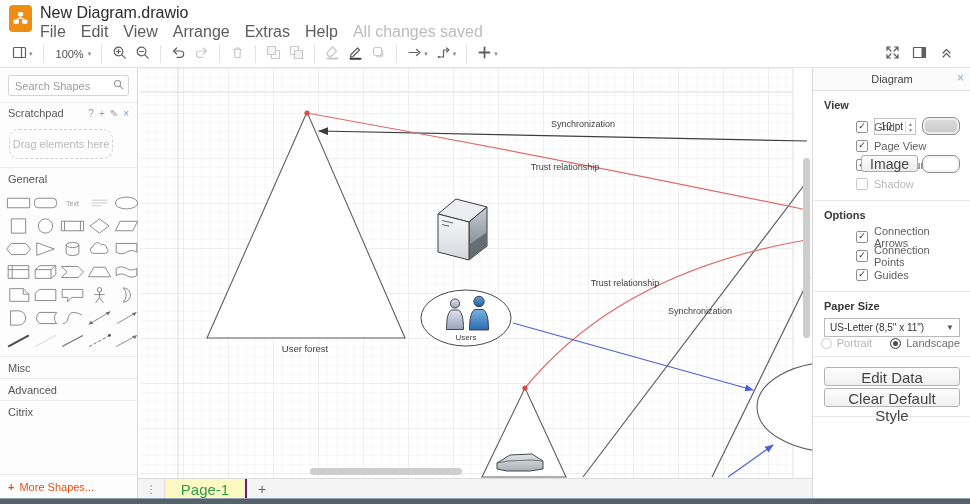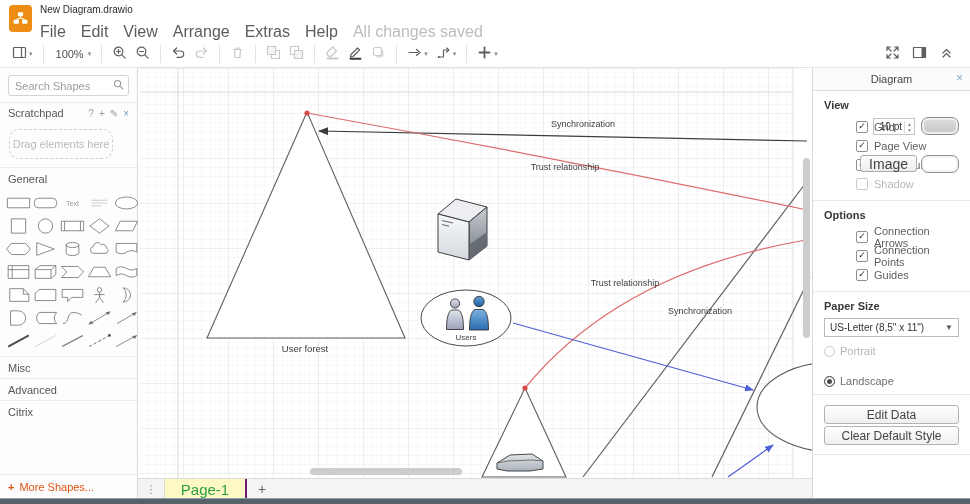--- a/index.html
+++ b/index.html
@@ -2,21 +2,21 @@
 <html><head>
 <meta charset="utf-8">
 <style>
   html,body{margin:0;padding:0;background:#e9e9e9;}
   .app{position:relative;width:970px;height:504px;background:#fff;overflow:hidden;
        font-family:"Liberation Sans",sans-serif;-webkit-font-smoothing:antialiased;}
   
   .hdr{height:40px;position:relative;background:#fff;}
   .logo{position:absolute;left:9px;top:5px;width:23px;height:27px;border-radius:4px;
         background:#ee8d13;display:flex;align-items:center;justify-content:center;}
-  .hdr-title{position:absolute;left:40px;top:4px;font-size:10px;color:#2b2b2b;}
+  .hdr-title{position:absolute;left:40px;top:4px;font-size:16px;color:#2b2b2b;}
   .menubar{position:absolute;left:40px;top:23px;display:flex;gap:15px;font-size:16px;color:#5c5c5c;}
   .menubar .mi{cursor:default;}
   .menubar .status{color:#bcbcbc;}
   
   .tbar{height:27px;border-bottom:1px solid #e3e3e3;display:flex;align-items:center;
         padding:0 8px;background:#fff;position:relative;}
   .tb-left{display:flex;align-items:center;flex:1;}
   .tb-right{display:flex;align-items:center;gap:4px;margin-right:4px;}
   .tbtn{display:inline-flex;align-items:center;gap:2px;padding:2px 4px;border-radius:2px;
         color:#5f5f5f;font-size:11px;cursor:pointer;}
@@ -84,29 +84,29 @@
           border-radius:7px;cursor:pointer;}
   .swatch.gray{background:linear-gradient(#dedede,#c7c7c7);box-shadow:inset 0 0 0 2px #efefef;}
   .swatch.white{background:#fff;box-shadow:inset 0 0 0 2px #f4f4f4;}
   .imgbtn{position:absolute;right:42px;top:0;height:15px;padding:0 8px;border:1px solid #ababab;
           border-radius:3px;background:linear-gradient(#fdfdfd,#ededed);font-size:14px;color:#444;
           display:flex;align-items:center;cursor:pointer;}
   .fp-select{width:100%;box-sizing:border-box;height:19px;border:1px solid #b9b9b9;background:#fff;
              display:flex;align-items:center;font-size:10px;color:#333;padding:0 5px;cursor:pointer;}
   .fp-select .v{flex:1;}
   .fp-select .caret{font-size:8px;color:#555;}
-  .radios{display:flex;justify-content:flex-end;gap:18px;margin-top:8px;color:#707070;flex-direction:column;}
+  .radios{display:flex;justify-content:flex-end;gap:18px;margin-top:0;color:#707070;}
   .radio{display:flex;align-items:center;gap:5px;cursor:pointer;}
   .rdot{width:9px;height:9px;border:1px solid #9a9a9a;border-radius:50%;background:#fff;flex:none;}
   .radio.sel .rdot{border-color:#555;box-shadow:inset 0 0 0 2px #fff;background:#4d4d4d;}
   .radio.dim{color:#b5b5b5;}
   .radio.dim .rdot{border-color:#cacaca;}
   .fp-btn{display:block;width:100%;box-sizing:border-box;height:19px;margin:2px 0;
           border:1px solid #b3b3b3;border-radius:3px;background:linear-gradient(#fefefe,#f0f0f0);
-          font-size:12px;color:#444;font-family:"Liberation Sans",sans-serif;cursor:pointer;}
+          font-size:15px;color:#444;font-family:"Liberation Sans",sans-serif;cursor:pointer;}
   
   .darkstrip{position:absolute;left:0;bottom:0;width:100%;height:6px;background:#57616a;
              border-top:1px solid #8aa0b0;box-sizing:border-box;}
 </style>
 </head>
 <body>
 
 <div class="app">
 
   <div class="hdr">

